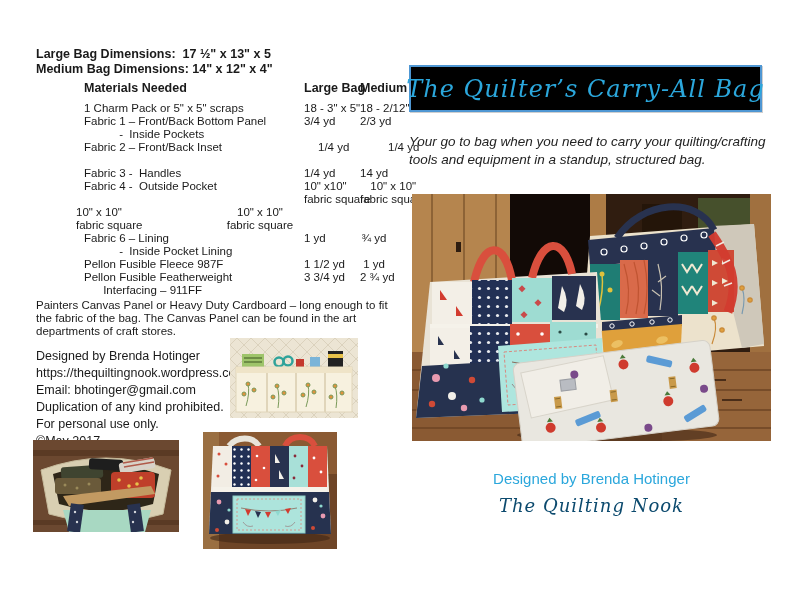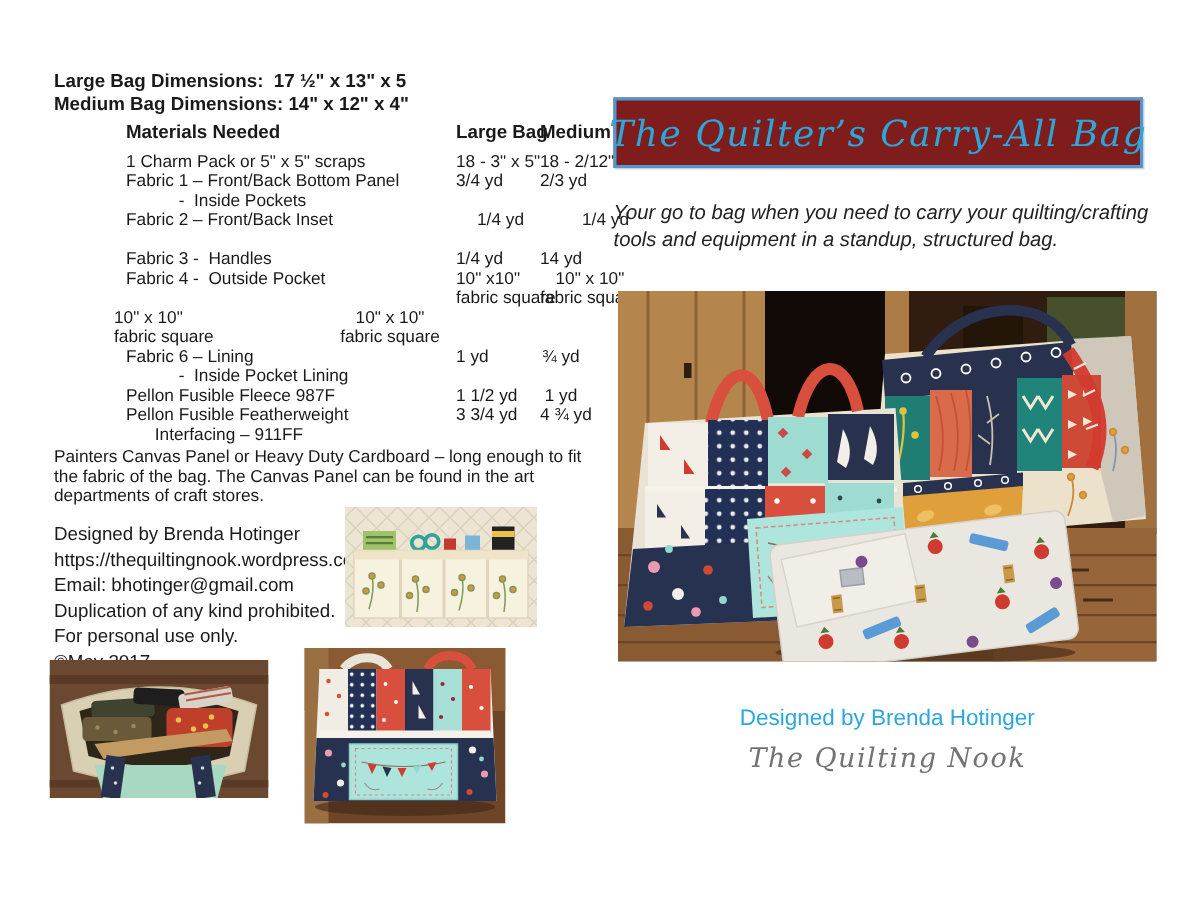--- a/index.html
+++ b/index.html
@@ -21,40 +21,40 @@
   .credits{position:absolute;left:36px;top:348px;width:200px;font-size:12.5px;line-height:17px;}
   
   .photo{position:absolute;display:block;}
   #pocket-photo{left:230px;top:338px;width:128px;height:80px;}
   #inside-photo{left:33px;top:440px;width:146px;height:92px;}
   #front-photo{left:203px;top:432px;width:134px;height:117px;}
   #main-photo{left:412px;top:194px;width:359px;height:247px;}
   
   .title-box{
     position:absolute;left:409px;top:65px;width:349px;height:43px;
-    background:#7f1d1d;border:2px solid #4F97D3;
+    background:#000000;border:2px solid #4F97D3;
     display:flex;align-items:center;justify-content:center;
     box-shadow:1px 1px 0 #cfcfcf;
   }
   .title-text{
     font-family:"DejaVu Serif", serif;font-style:italic;font-weight:500;
     font-size:24px;color:#2BA7DC;letter-spacing:1px;white-space:nowrap;
   }
   .description{
     position:absolute;left:409px;top:133px;width:364px;
     font-style:italic;font-size:13.5px;line-height:17.5px;color:#222;
     white-space:pre-line;
   }
   .rp-designed{
     position:absolute;left:412px;top:470px;width:359px;text-align:center;
     color:#2BA7DC;font-size:15px;
   }
   .rp-brand{
     position:absolute;left:412px;top:495px;width:359px;text-align:center;
-    color:#737373;font-size:18px;font-style:italic;
+    color:#0c4a6e;font-size:18px;font-style:italic;
     font-family:"DejaVu Serif", serif;letter-spacing:1px;
   }
 </style>
 </head>
 <body>
 
 <div class="left-block">
   <div class="dims">Large Bag Dimensions:  17 ½" x 13" x 5</div>
   <div class="dims">Medium Bag Dimensions: 14" x 12" x 4"</div>
 
@@ -107,21 +107,21 @@
     </div>
     <div class="mrow">
       <div class="c-item">Pellon Fusible Fleece 987F</div>
       <div class="c-large">1 1/2 yd</div>
       <div class="c-medium">1 yd</div>
     </div>
     <div class="mrow">
       <div class="c-item">Pellon Fusible Featherweight
       Interfacing – 911FF</div>
       <div class="c-large">3 3/4 yd</div>
-      <div class="c-medium">4 ¾ yd</div>
+      <div class="c-medium">2 ¾ yd</div>
     </div>
   </div>
 
   <div class="note">Painters Canvas Panel or Heavy Duty Cardboard – long enough to fit
 the fabric of the bag. The Canvas Panel can be found in the art
 departments of craft stores.</div>
 </div>
 
 <div class="credits">
   <div>Designed by Brenda Hotinger</div>

